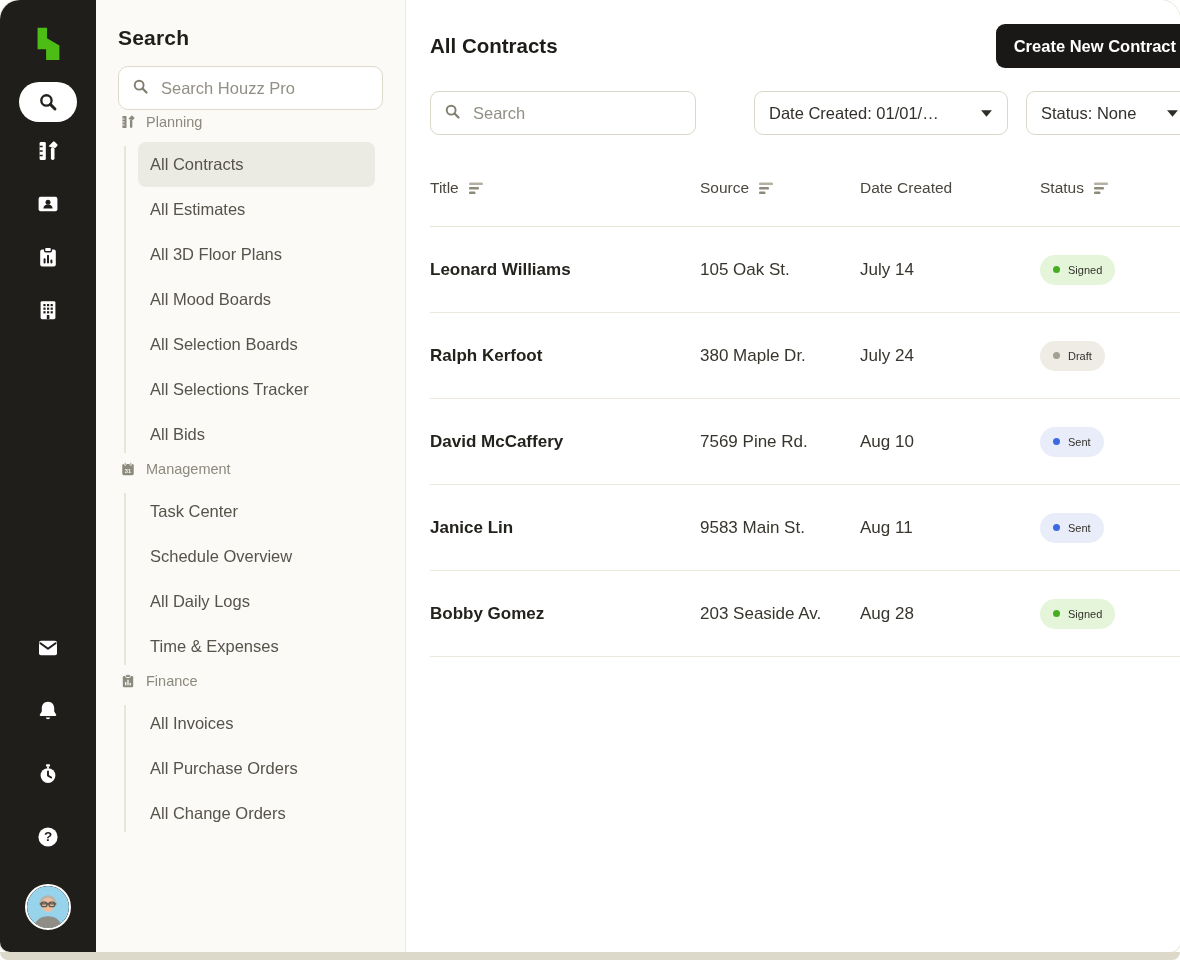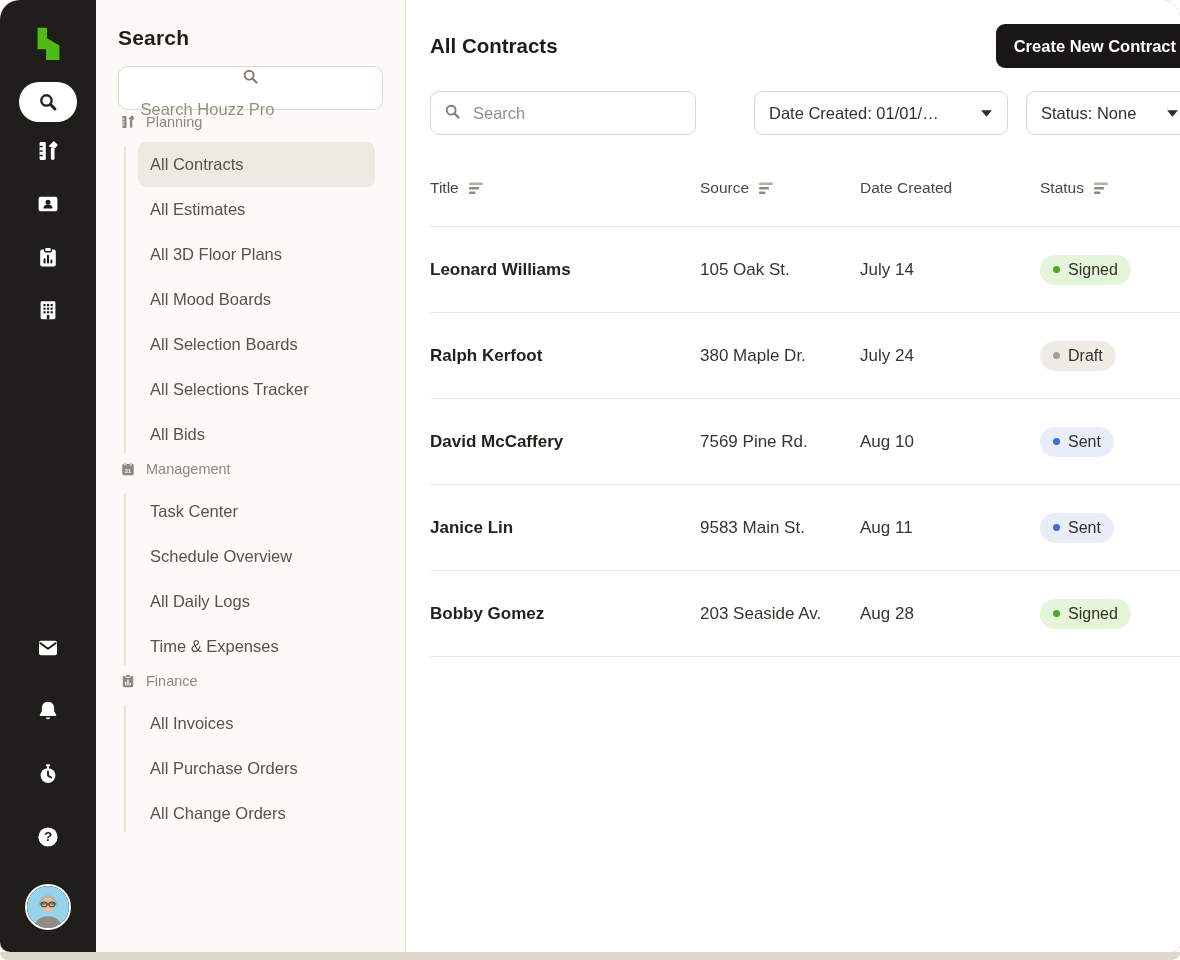--- a/index.html
+++ b/index.html
@@ -45,21 +45,21 @@
   .avatar svg { width:100%; height:100%; display:block; }
 
   
   .sidebar {
     width:310px; flex:none; background:#fbfaf6; border-right:1px solid #eceade;
     padding:26px 22px 0; overflow:hidden;
   }
   .sidebar-title { font-size:21px; font-weight:700; color:#201e19; letter-spacing:.2px; }
   .sidebar-search {
     margin-top:16px; height:44px; background:#fff; border:1px solid #ddd9cb; border-radius:10px;
-    display:flex; align-items:center; gap:9px; padding:0 12px;flex-direction:column;
+    display:flex; align-items:center; gap:9px; padding:0 12px;
   }
   .sidebar-search svg { flex:none; }
   .sidebar-search input {
     border:none; outline:none; flex:1; min-width:0; font-size:16.5px; color:#3c3a33;
     background:transparent; font-family:inherit;
   }
   input::placeholder { color:#928f84; opacity:1; }
   .section { }
   .section-header {
     display:flex; align-items:center; gap:10px; height:24px;
@@ -110,21 +110,21 @@
   }
   .th { display:flex; align-items:center; gap:10px; font-size:15.5px; color:#4a473e; cursor:pointer; }
   .sort { display:flex; margin-top:2px; }
   .row {
     display:grid; grid-template-columns:270px 160px 180px 1fr; align-items:center;
     height:86px; border-bottom:1px solid #ece8dc; font-size:17px; color:#37352d; cursor:pointer;
   }
   .cell-title { font-weight:700; color:#24221d; }
   .badge {
     display:inline-flex; align-items:center; gap:8px; height:30px; padding:0 13px;
-    border-radius:16px; font-size:16px; color:#33312b;
+    border-radius:16px; font-size:11px; color:#33312b;
   }
   .badge .dot { width:7px; height:7px; border-radius:50%; flex:none; }
 </style>
 </head>
 <body>
 
 <div class="window">
 
   <nav class="rail">
     <div class="logo" style="color: rgb(77, 188, 21);">

